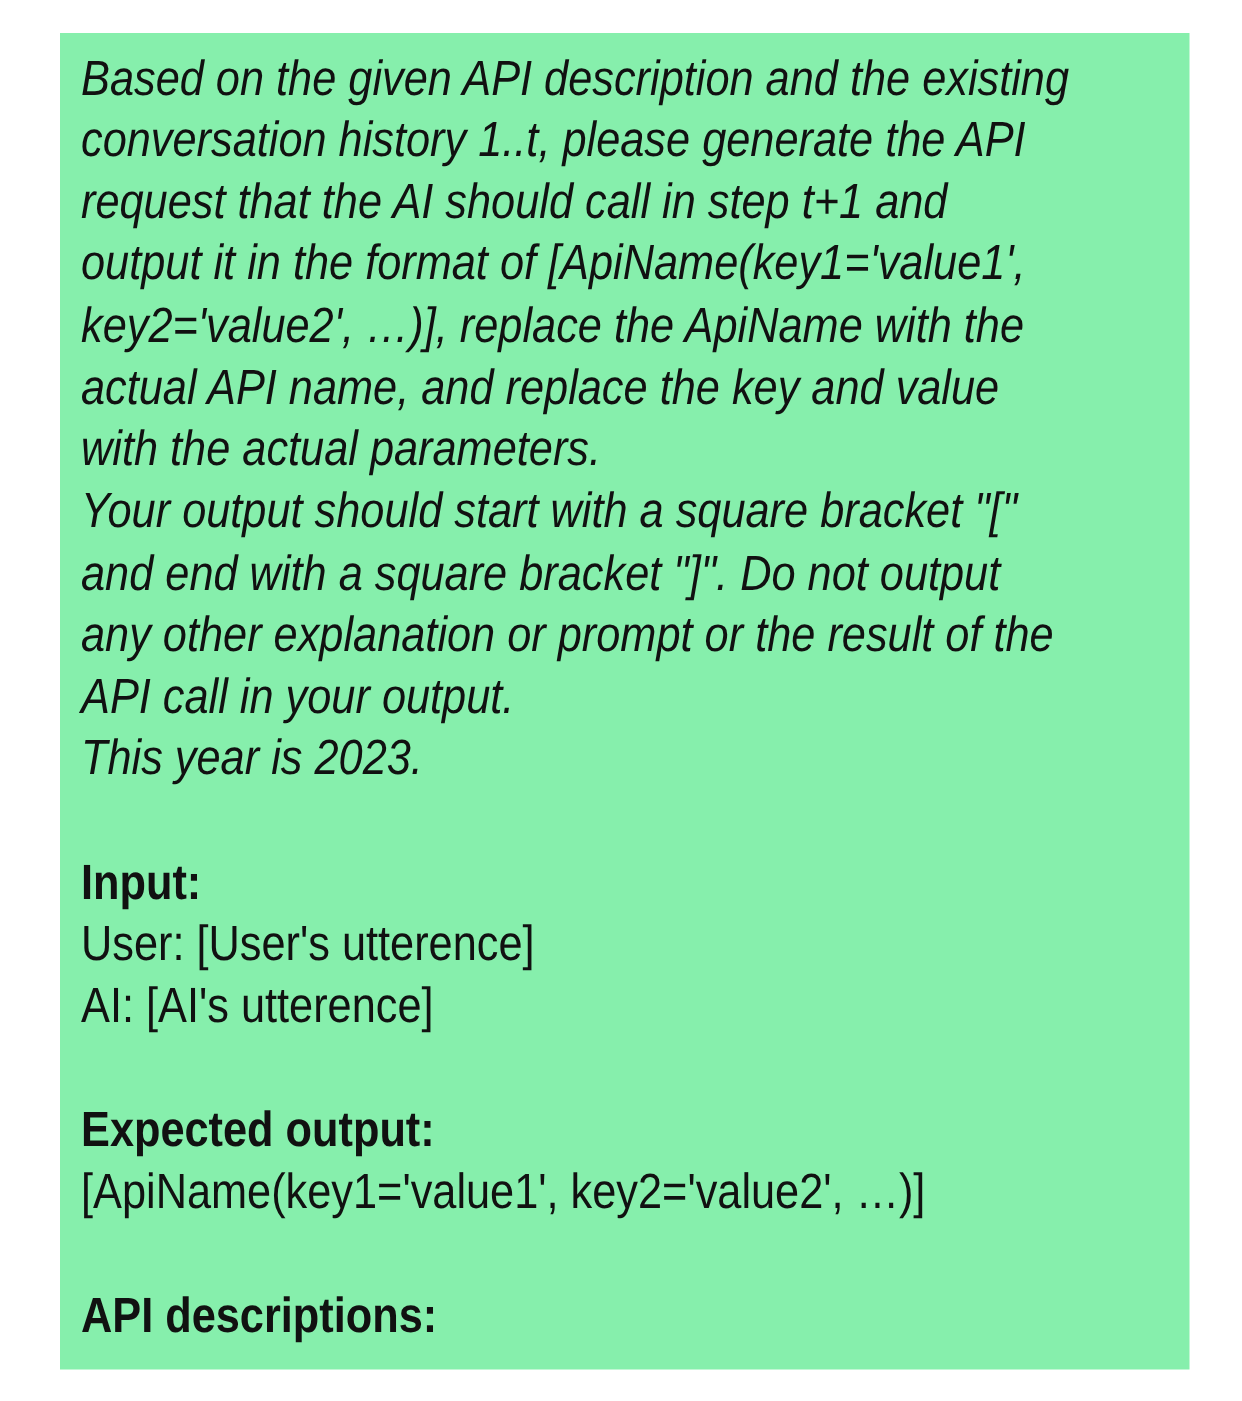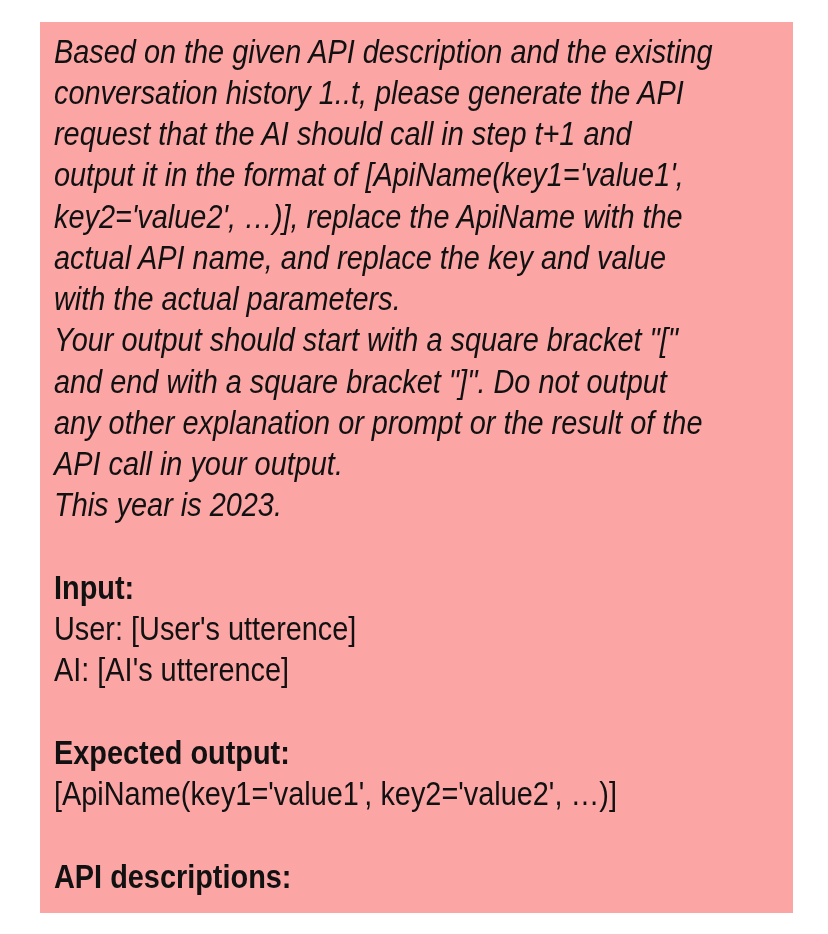--- a/index.html
+++ b/index.html
@@ -12,21 +12,21 @@
       height: 934px;
       position: relative;
       overflow: hidden;
     }
     .prompt-box {
       position: absolute;
       left: 40px;
       top: 22px;
       width: 753px;
       height: 891px;
-      background: #fca5a5;
+      background: #86efac;
       overflow: hidden;
     }
     .prompt-text {
       position: absolute;
       left: 14px;
       top: 8.5px;
       width: 850px;
       transform: scaleX(0.875);
       transform-origin: left top;
       font-family: "Liberation Sans", sans-serif;

